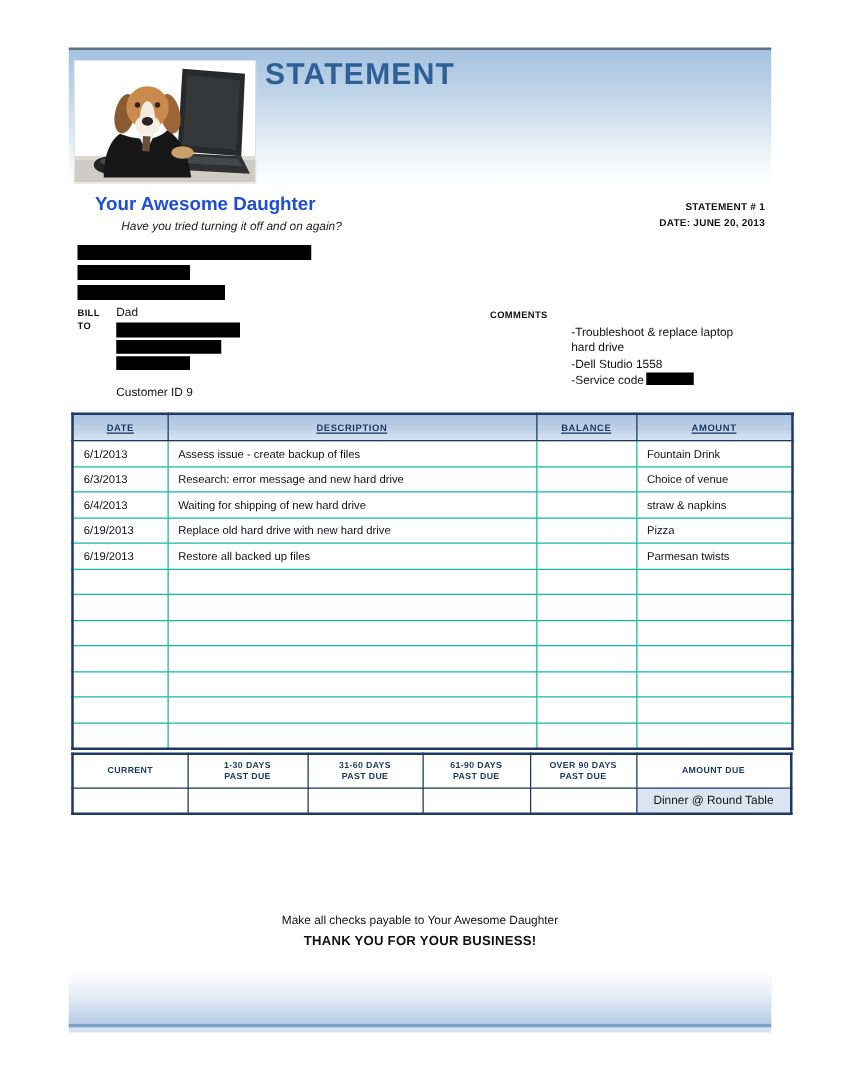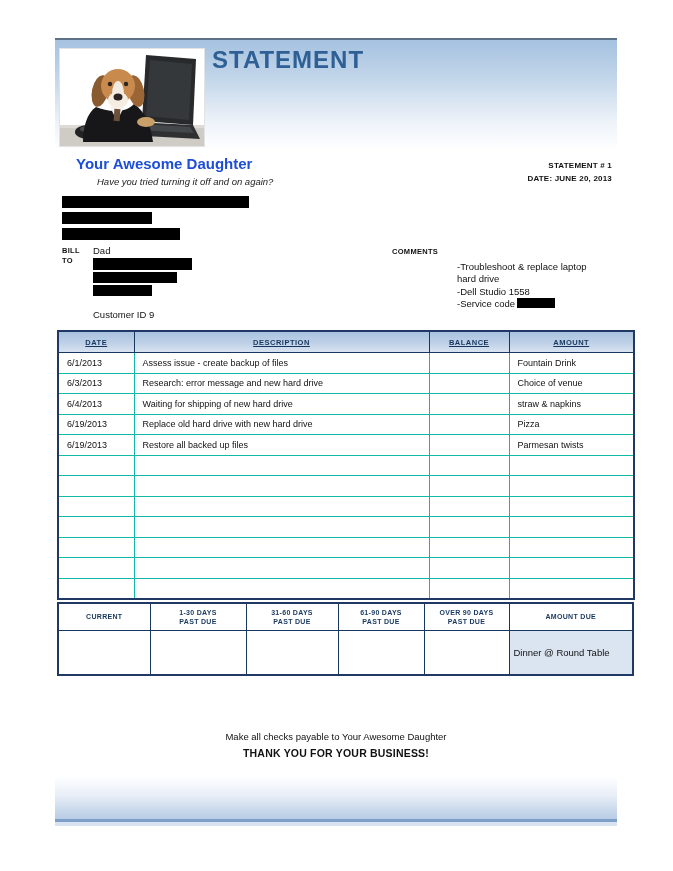--- a/index.html
+++ b/index.html
@@ -76,21 +76,21 @@
   
   .aging-table{position:absolute;left:57px;top:602px;width:575px;border:2px solid #1f3864;}
   .aging-table th{
     height:26px;background:#ffffff;
     border:1px solid #17375e;
     font-size:7px;font-weight:bold;letter-spacing:.3px;color:#17375e;
     text-align:center;vertical-align:middle;line-height:9.5px;padding:0;
   }
   .aging-table td{
     height:19px;border:1px solid #17375e;
-    font-size:9.5px;color:#111;padding:12px 4px;
+    font-size:9.5px;color:#111;text-align:center;padding:0 4px;
   }
   .aging-table td.due-cell{background:#dbe5f1;}
   .hdr-line{display:block;}
 
   
   .footer-payable{position:absolute;left:55px;top:731px;width:562px;text-align:center;font-size:9.5px;color:#111;}
   .footer-thanks{position:absolute;left:55px;top:747px;width:562px;text-align:center;font-size:10.5px;font-weight:bold;color:#111;letter-spacing:.2px;}
 
   
   .bottom-banner{

